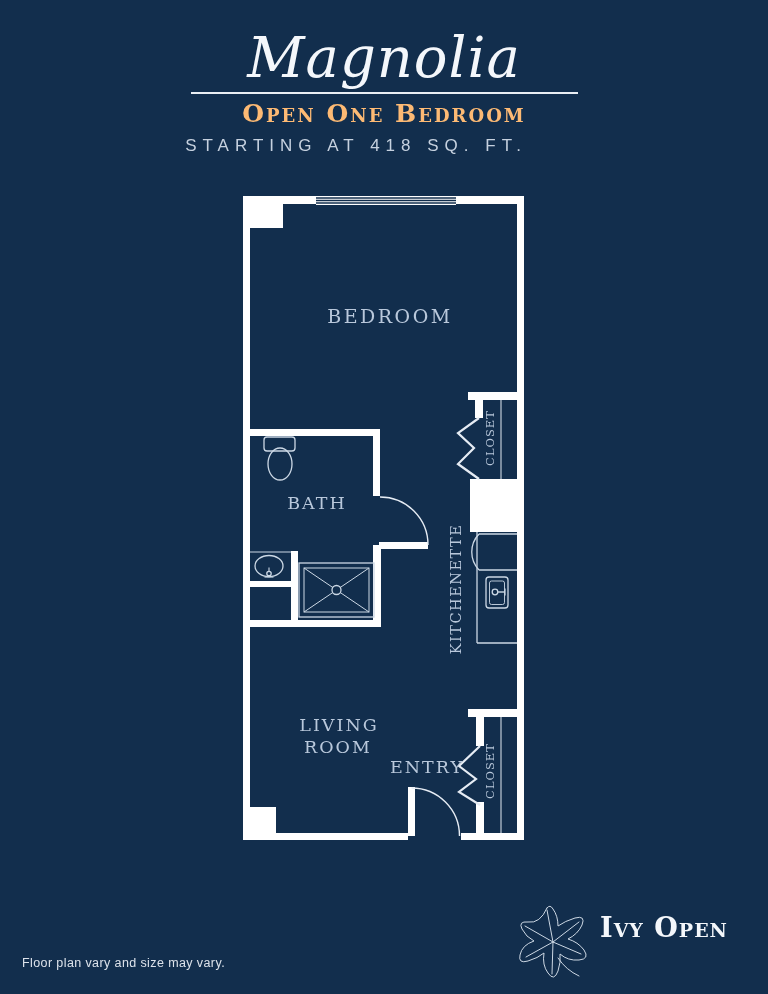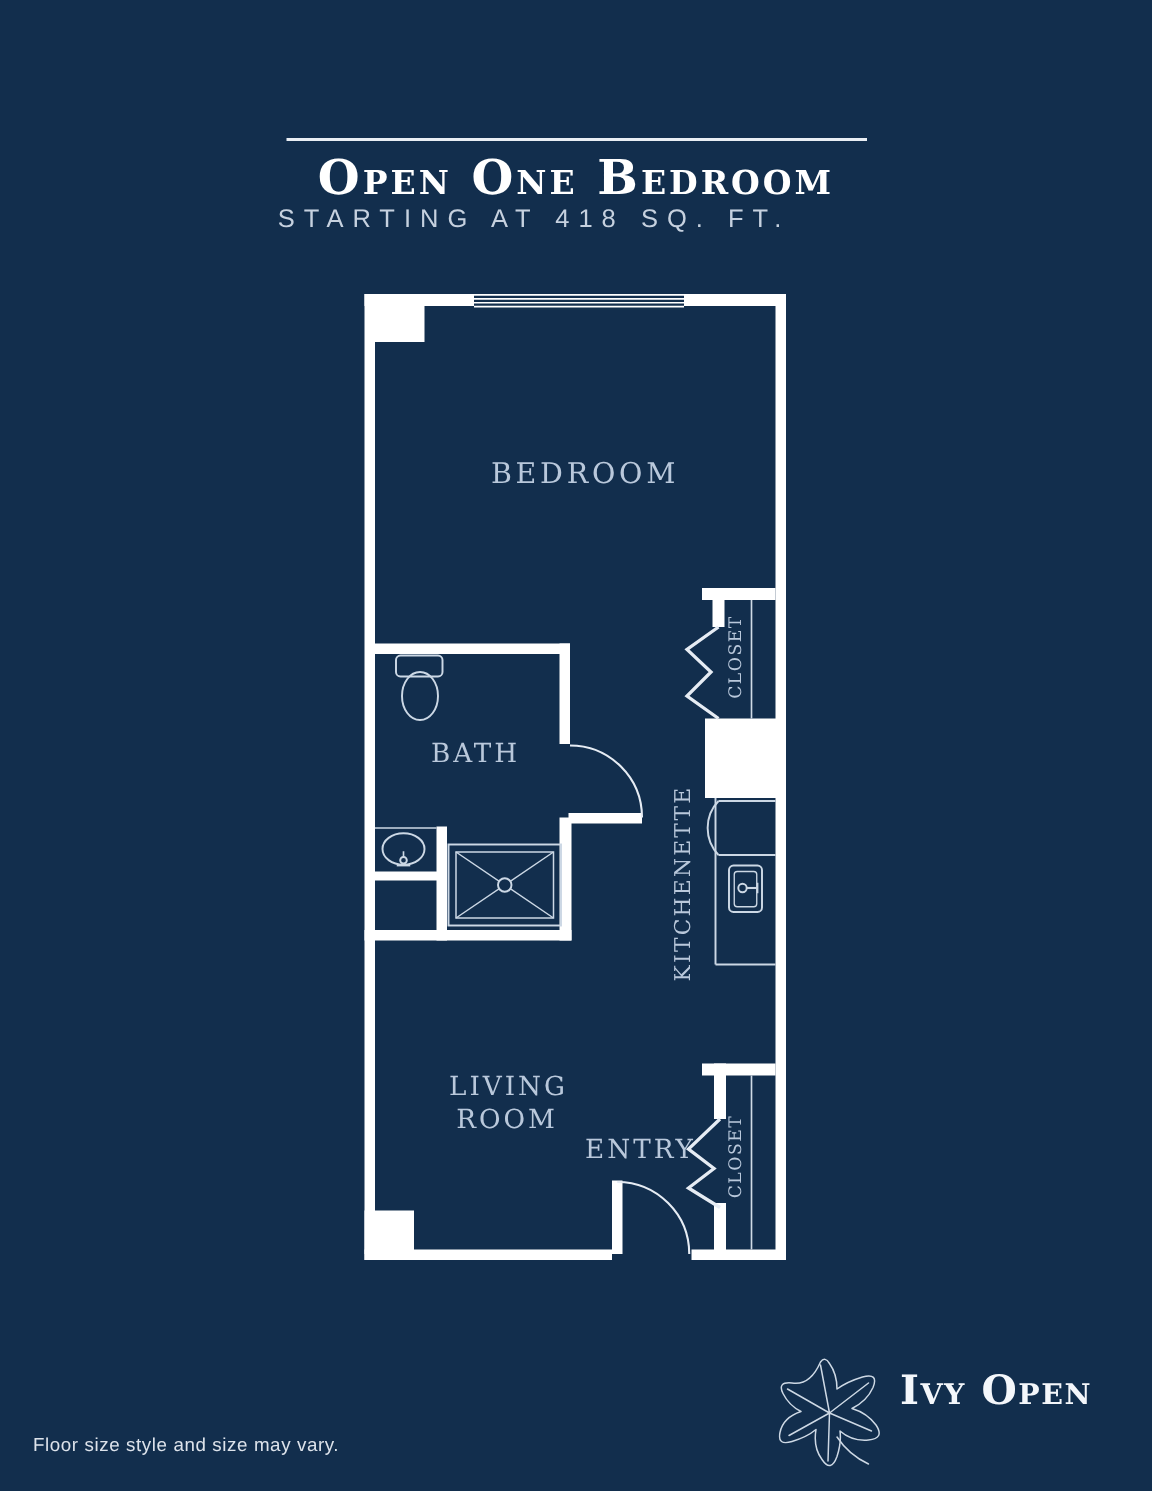--- a/index.html
+++ b/index.html
@@ -3,36 +3,37 @@
 <meta charset="utf-8">
 <style>
   html,body{margin:0;padding:0;background:#122e4d;}
   #page{position:relative;width:768px;height:994px;background:#122e4d;overflow:hidden;
         font-family:"DejaVu Serif","Liberation Serif",serif;}
   .abs{position:absolute;}
   #plan-title{left:0;top:26px;width:768px;text-align:center;font-style:italic;
       font-size:56px;line-height:64px;color:#f4f7fb;letter-spacing:1px;}
   #title-rule{left:191px;top:92px;width:387px;height:2px;background:#e9eef4;}
   #plan-type{left:0;top:99px;width:768px;text-align:center;font-variant:small-caps;
-      font-weight:bold;font-size:32px;color:#ffffff;letter-spacing:2px;}
+      font-weight:bold;font-size:25px;color:#fdba74;letter-spacing:2px;}
   #size-note{left:0;top:136px;width:712px;text-align:center;
       font-family:"Liberation Sans",sans-serif;font-size:17px;color:#c6d1df;letter-spacing:6px;}
   #disclaimer{left:22px;top:956px;font-family:"Liberation Sans",sans-serif;
       font-size:12.5px;color:#dde3eb;letter-spacing:.4px;}
   #logo-name{left:588px;top:912px;width:152px;text-align:center;font-variant:small-caps;
       font-weight:bold;font-size:27px;color:#f4f7fb;letter-spacing:1px;}
   #logo-loc{left:588px;top:944px;width:152px;text-align:center;font-style:italic;
       font-size:20px;color:#e9eff6;}
   svg text{font-family:"DejaVu Serif","Liberation Serif",serif;}
 </style>
 </head>
 <body>
 
 <div id="page">
 
+  <div class="abs" id="plan-title">Magnolia</div>
   <div class="abs" id="title-rule"></div>
   <div class="abs" id="plan-type">Open One Bedroom</div>
   <div class="abs" id="size-note">STARTING AT 418 SQ. FT.</div>
 
   <svg class="abs" style="left:0;top:0" width="768" height="994" viewBox="0 0 768 994">
 
     <g fill="#ffffff">
       <rect x="243" y="196" width="73" height="8"></rect>
       <rect x="456" y="196" width="68" height="8"></rect>
       <rect x="243" y="196" width="7" height="644"></rect>
@@ -126,21 +127,21 @@
       <text x="317" y="503" font-size="17.5" letter-spacing="2" dominant-baseline="central">BATH</text>
       <text x="339" y="725" font-size="17.5" letter-spacing="2" dominant-baseline="central">LIVING</text>
       <text x="338" y="747" font-size="17.5" letter-spacing="2" dominant-baseline="central">ROOM</text>
       <text x="427" y="767" font-size="17.5" letter-spacing="2" dominant-baseline="central">ENTRY</text>
       <text x="456" y="589" font-size="14.5" letter-spacing="1.5" dominant-baseline="central" transform="rotate(-90 456 589)">KITCHENETTE</text>
       <text x="490" y="438" font-size="11.5" letter-spacing="1" dominant-baseline="central" transform="rotate(-90 490 438)">CLOSET</text>
       <text x="490" y="771" font-size="11.5" letter-spacing="1" dominant-baseline="central" transform="rotate(-90 490 771)">CLOSET</text>
     </g>
   </svg>
 
-  <div class="abs" id="disclaimer">Floor size style and size may vary.</div>
+  <div class="abs" id="disclaimer">Floor plan vary and size may vary.</div>
 
   <svg class="abs" style="left:519px;top:902px" width="70" height="80" viewBox="0 0 70 80">
     <g stroke="#cdd8e4" stroke-width="1" fill="none" stroke-linejoin="round" stroke-linecap="round">
       <path d="M 28 6
                Q 21 22 9 20 Q -1 19 3 27 Q 7 35 15 39
                Q 3 43 1 53 Q -1 62 9 59 Q 19 56 25 51
                Q 23 63 29 71 Q 35 80 39 69 Q 42 60 41 52
                Q 49 59 60 58 Q 71 57 65 48 Q 59 40 49 37
                Q 59 32 63 23 Q 67 13 56 16 Q 46 19 39 24
                Q 39 14 34 7 Q 31 2 28 6 Z"></path>

